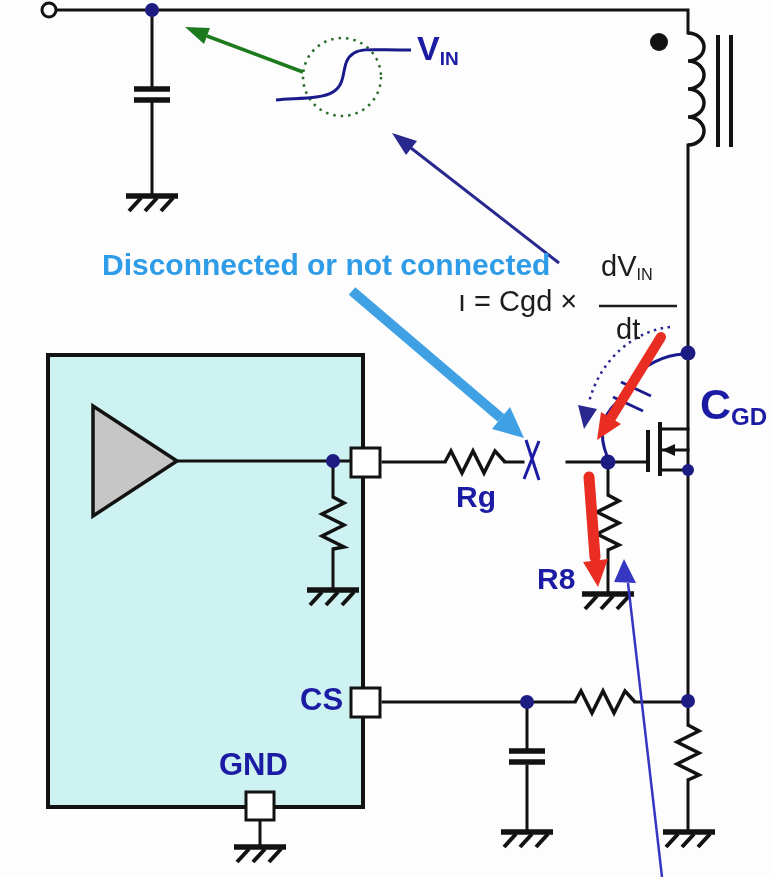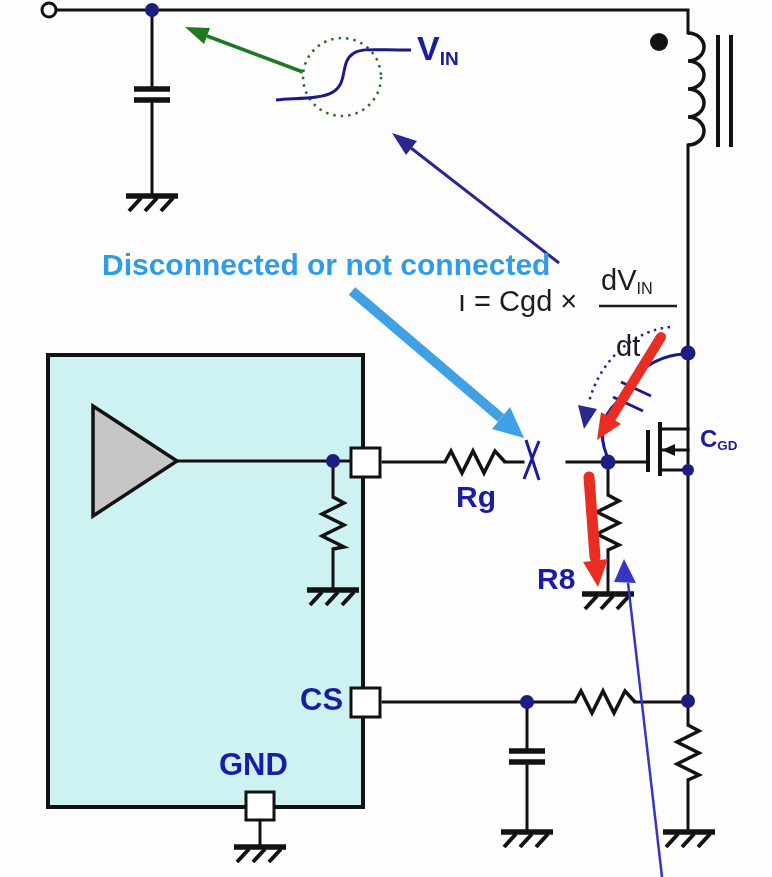--- a/index.html
+++ b/index.html
@@ -8,32 +8,32 @@
     font-family:"Liberation Sans","DejaVu Sans",sans-serif;overflow:hidden;
   }
   #art{position:absolute;left:0;top:0;}
   .lbl{position:absolute;line-height:1;white-space:nowrap;}
   .navy{color:var(--navy-label);font-weight:bold;}
   .bluepin{color:var(--blue-pin);font-weight:bold;}
   
   .t-disc{left:102px;top:250px;font-size:30px;font-weight:bold;color:var(--annotation-blue);}
   .t-charge{left:415px;top:613px;font-size:27px;font-weight:bold;color:var(--annotation-red);}
   .t-vin{left:417px;top:31px;font-size:34px;}
-  .t-cgd{left:700px;top:383px;font-size:24px;margin-top:44px;}
+  .t-cgd{left:700px;top:383px;font-size:43px;}
   .t-sub{font-size:19px;}
   .t-rg{left:456px;top:482px;font-size:30px;}
   .t-r8{left:537px;top:564px;font-size:30px;}
   .t-pfc{left:156px;top:364px;font-size:33px;}
   .t-fb{left:156px;top:402px;font-size:33px;}
   .t-part{left:66px;top:556px;font-size:31px;font-weight:bold;color:var(--part-purple);}
   .t-cs{left:300px;top:684px;font-size:31px;}
   .t-gnd{left:219px;top:749px;font-size:31px;}
   .t-flhs{left:458px;top:287px;font-size:29px;color:#1c1c1c;font-weight:500;}
-  .t-fnum{left:601px;top:266px;font-size:29px;color:#1c1c1c;font-weight:500;text-align:center;}
-  .t-fden{left:616px;top:315px;font-size:29px;color:#1c1c1c;font-weight:500;margin-top:17px;}
+  .t-fnum{left:601px;top:252px;font-size:29px;color:#1c1c1c;font-weight:500;text-align:center;}
+  .t-fden{left:616px;top:315px;font-size:29px;color:#1c1c1c;font-weight:500;}
   .fsub{font-size:17px;color:#1c1c1c;font-weight:500;}
   sub.s{font-size:0.56em;vertical-align:-0.25em;letter-spacing:0;}
   
   .wire{stroke:var(--wire-black);stroke-width:3;fill:none;stroke-linecap:square;}
   .thick{stroke:var(--wire-black);stroke-width:5.5;fill:none;}
   .res{stroke:var(--wire-black);stroke-width:3.5;fill:none;stroke-linejoin:miter;}
   .core{stroke:var(--wire-black);stroke-width:4;fill:none;}
   .navyline{stroke:var(--curve-navy);stroke-width:3;fill:none;}
   .dotnavy{fill:var(--dot-navy);}
   .gndsym .bar{stroke:var(--wire-black);stroke-width:5.5;fill:none;}

